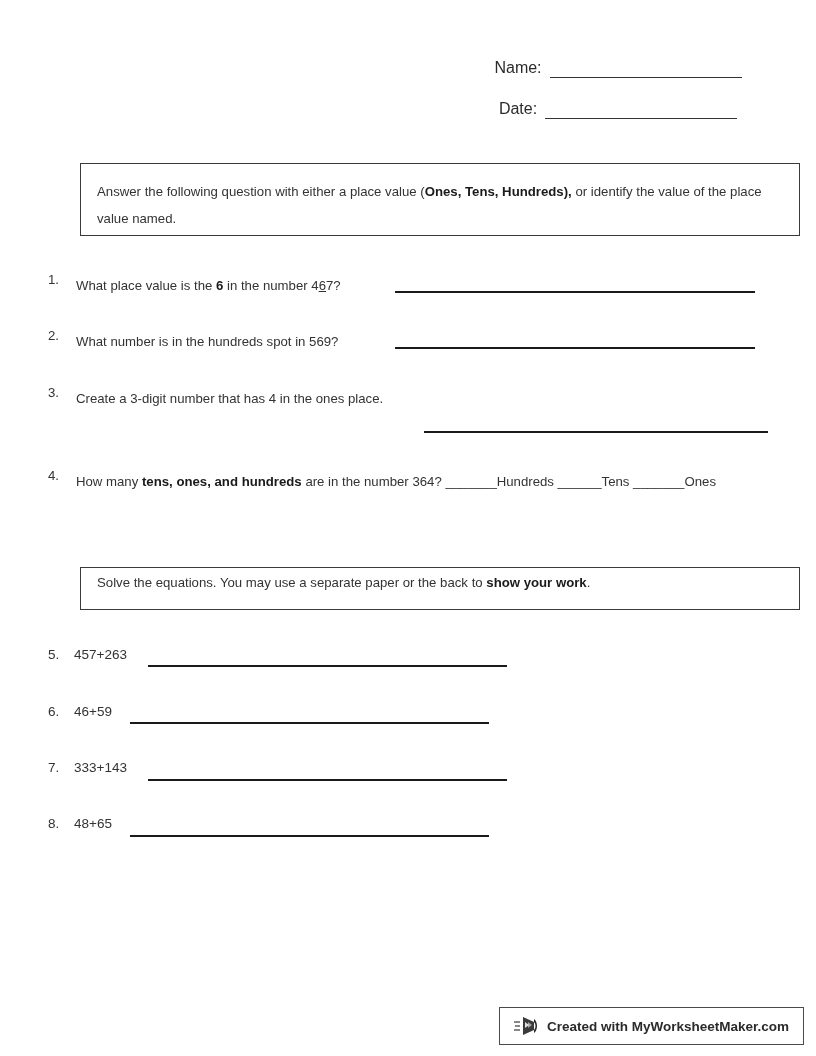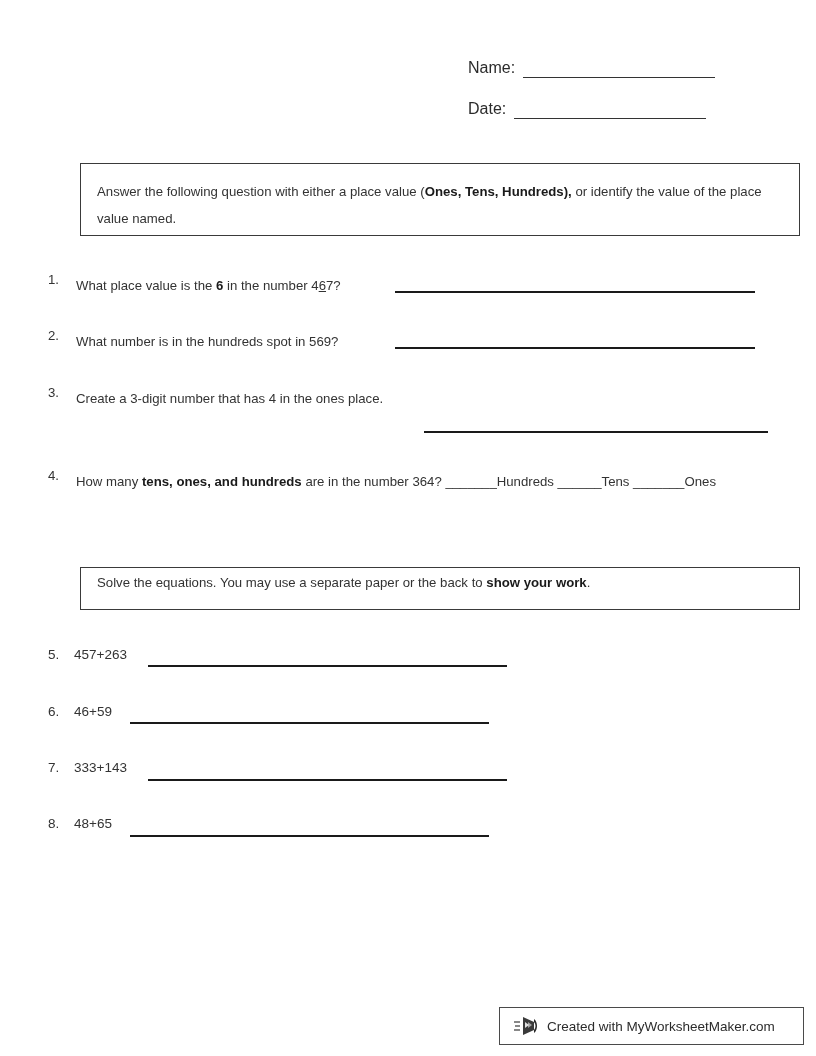--- a/index.html
+++ b/index.html
@@ -43,21 +43,21 @@
   }
   .name-date-block {
     position: absolute;
     right: 0;
     top: 8px;
     width: 300px;
   }
   .field-row {
     display: flex;
     align-items: flex-end;
-    justify-content: flex-start;
+    justify-content: center;
     margin-bottom: 15px;
     height: 26px;
   }
   .field-label {
     font-size: 16px;
     color: #2b2b2b;
     padding-right: 8px;
     white-space: nowrap;
     line-height: 20px;
   }
@@ -143,20 +143,21 @@
     left: 499px;
     top: 1007px;
     width: 305px;
     height: 38px;
     border: 1.1px solid #4a4a4a;
     box-sizing: border-box;
     background: #ffffff;
     display: flex;
     align-items: center;
     padding-left: 14px;
+    font-weight: bold;
   }
   .footer-badge .badge-icon {
     width: 26px;
     height: 22px;
     margin-right: 7px;
     flex: 0 0 auto;
     display: block;
   }
   .footer-badge .badge-text {
     font-size: 13.5px;

